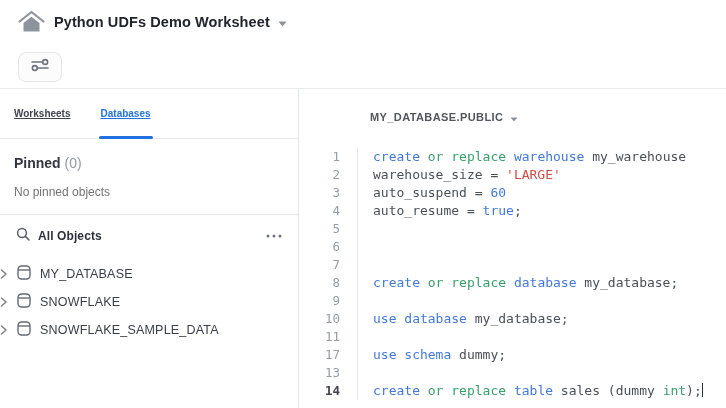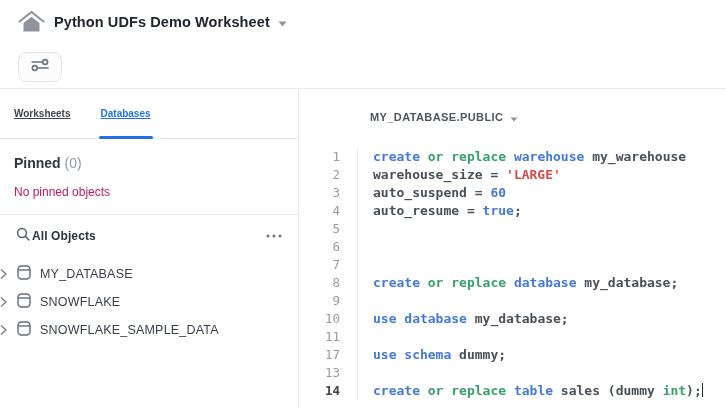--- a/index.html
+++ b/index.html
@@ -23,40 +23,40 @@
   .left{position:absolute;left:0;top:89px;width:298px;bottom:0;background:#fff;}
   .vert-div{position:absolute;left:298px;top:89px;bottom:0;width:1px;background:#e3e6ea;}
   .tabs{height:50px;display:flex;align-items:center;gap:30px;padding:0 14px;border-bottom:1px solid var(--divider);}
   .tab{position:relative;height:50px;display:flex;align-items:center;font-size:10px;font-weight:700;
        color:#3f4450;cursor:pointer;text-decoration:underline;}
   .tab.active{color:var(--accent);}
   .tab .underline{position:absolute;left:-2px;right:-2px;bottom:0;height:3px;background:var(--accent);border-radius:2px;}
   .pinned{margin:16px 14px 0;font-size:14px;}
   .pinned .lbl{font-weight:700;color:#32363f;}
   .pinned .cnt{color:#9298a3;font-weight:400;}
-  .empty{margin:14px 14px 0;font-size:12px;color:#be185d;}
+  .empty{margin:14px 14px 0;font-size:12px;color:#737373;}
   .sec-div{margin-top:15px;height:1px;background:var(--divider);}
-  .objrow{height:41px;display:flex;align-items:center;padding:0 16px;gap:2px;}
+  .objrow{height:41px;display:flex;align-items:center;padding:0 16px;gap:8px;}
   .objrow .lbl{font-size:12px;font-weight:700;color:#2e323c;letter-spacing:.1px;flex:1;cursor:pointer;}
   .more{cursor:pointer;display:flex;align-items:center;}
   .tree{margin-top:4px;}
   .titem{height:28px;display:flex;align-items:center;gap:9px;cursor:pointer;}
   .titem .lbl{font-size:12.5px;font-weight:500;color:#383d47;letter-spacing:.2px;}
   .chev{display:flex;width:8px;}
 
   
   .right{position:absolute;left:299px;top:89px;right:0;bottom:0;background:#fff;}
   .ctx{position:absolute;left:71px;top:19px;display:flex;align-items:center;gap:7px;cursor:pointer;}
   .ctx .t{font-size:11px;font-weight:700;color:#51565f;letter-spacing:.4px;}
   .editor{position:absolute;left:0;top:59px;right:0;cursor:text;}
   .code-line{display:flex;height:18px;line-height:18px;}
   .ln{width:59px;padding-right:17px;border-right:1px solid #e9ebef;text-align:right;
       font-family:"DejaVu Sans Mono",monospace;font-size:12.5px;color:#959ca7;flex:0 0 auto;}
   .ln.active{color:#3e434d;font-weight:700;}
-  .code{padding-left:15px;font-family:"DejaVu Sans Mono",monospace;font-size:13px;white-space:pre;color:var(--code);font-weight:bold;}
+  .code{padding-left:15px;font-family:"DejaVu Sans Mono",monospace;font-size:13px;white-space:pre;color:var(--code);}
   .tok-kw{color:var(--kw);} .tok-g{color:var(--green);} .tok-str{color:var(--red);}
   .tok-num{color:var(--kw);} .tok-pl{color:var(--code);}
   .caret-bar{display:inline-block;width:1.5px;height:14px;background:#2a2e36;vertical-align:-2px;}
 </style>
 </head>
 <body>
 
 <div class="app">
 
   <div class="home-btn">

